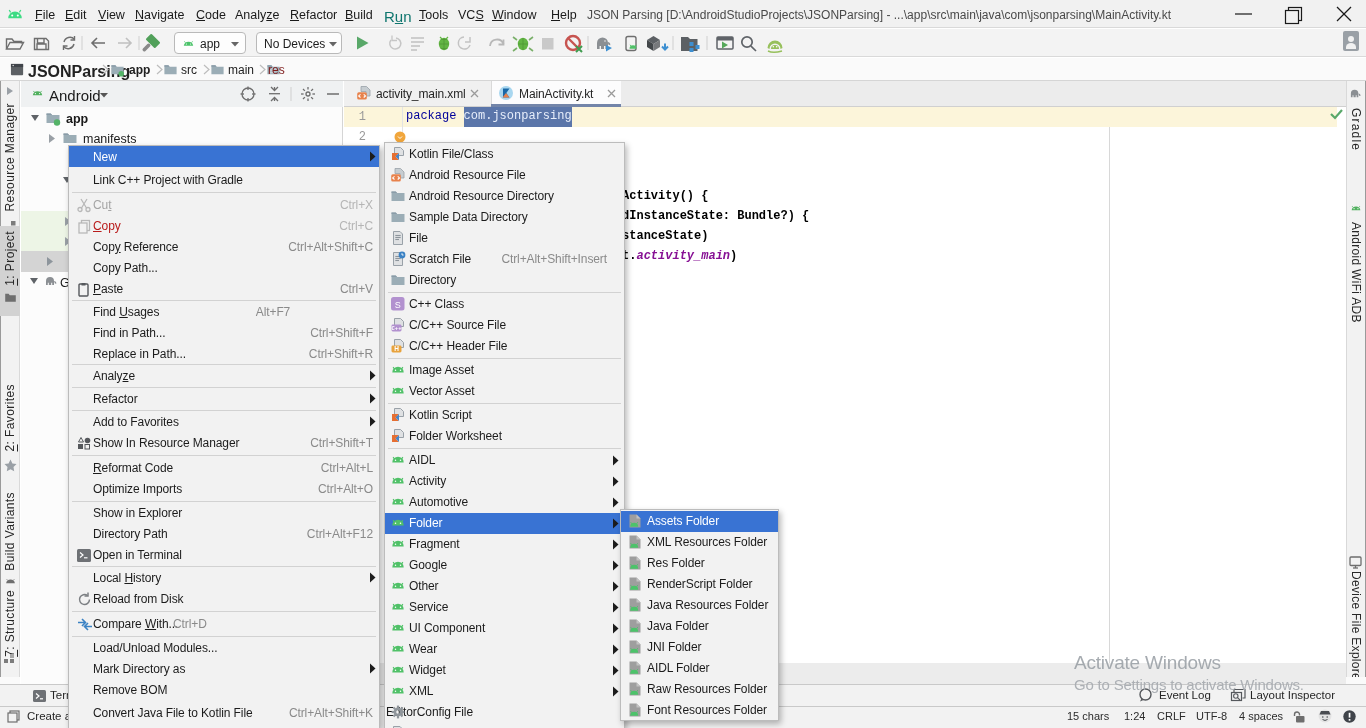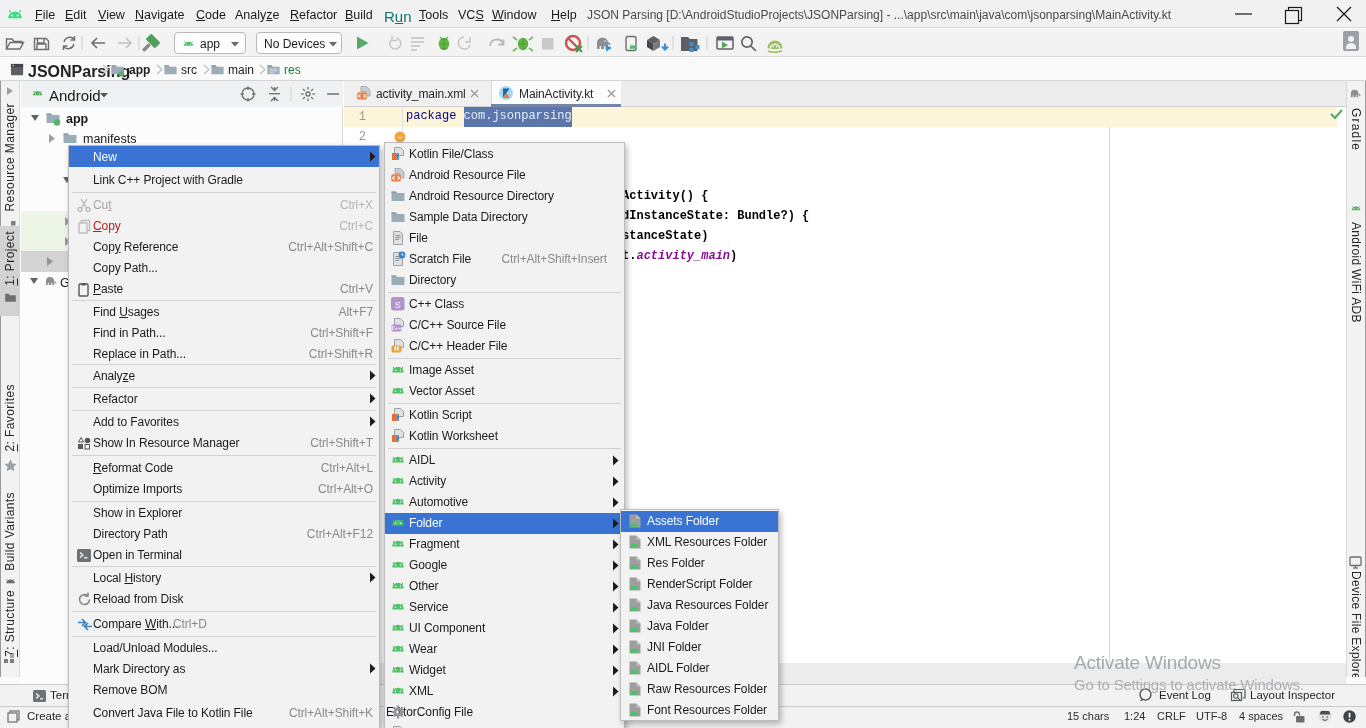--- a/index.html
+++ b/index.html
@@ -265,21 +265,21 @@
     <path d="M1 1 l5 4.5 -5 4.5" stroke="#bdbdbd" stroke-width="1.2" fill="none"></path>
   </svg>
 <svg class="abs" style="left:266px;top:62px" width="15" height="15" viewBox="0 0 16 16">
     <use href="#folder"></use>
     <g stroke="#dde3e8" stroke-width="1">
       <line x1="4" y1="7.5" x2="12" y2="7.5"></line>
       <line x1="4" y1="9.5" x2="12" y2="9.5"></line>
       <line x1="4" y1="11.5" x2="9" y2="11.5"></line>
     </g>
   </svg>
-<div class="abs" style="left:284px;top:63px;font-size:12px;color:#15803d">res</div>
+<div class="abs" style="left:268px;top:63px;font-size:12px;color:#7f1d1d">res</div>
 <div class="abs" style="left:0;top:81px;width:20px;height:596px;background:#f2f2f2;border-right:1px solid #d9d9d9;border-left:1px solid #9a9a9a"></div>
 <svg class="abs" style="left:5px;top:86px" width="10" height="10">
     <path d="M2 1 l6 4 -6 4z" fill="#9aa0a6"></path>
   </svg>
 <div class="abs" style="left:3px;top:103px;writing-mode:vertical-rl;transform:rotate(180deg);font-size:12px;letter-spacing:0.4px;color:#262626;">Resource Manager</div>
 <svg class="abs" style="left:4px;top:219px" width="13" height="13">
     <rect x="1" y="7" width="4.5" height="4.5" fill="#7c7c7c"></rect>
     <rect x="7" y="2" width="4.5" height="4.5" fill="#7c7c7c"></rect>
     <circle cx="3.2" cy="3.8" r="2.4" fill="#a0a0a0" opacity="0"></circle>
     <rect x="7" y="8" width="4.5" height="4.5" fill="#b0b0b0" opacity="0"></rect>
@@ -523,21 +523,21 @@
 <div class="abs mt" style="left:173px;top:240px;width:200px;text-align:right;color:#8a8a8a">Ctrl+Alt+Shift+C</div>
 <div class="abs mt" style="left:93px;top:261px;color:#1c1c1c">Copy Path...</div>
 <div class="abs mt" style="left:93px;top:282px;color:#1c1c1c"><span class="u">P</span>aste</div>
 <div class="abs mt" style="left:173px;top:282px;width:200px;text-align:right;color:#8a8a8a">Ctrl+V</div>
 <svg class="abs" style="left:77px;top:282px" width="15" height="15">
     <rect x="2" y="2" width="9" height="12" rx="1" fill="none" stroke="#55585c" stroke-width="1.4"></rect>
     <rect x="4.5" y="1" width="4" height="2.5" fill="#55585c"></rect>
   </svg>
 <div class="abs" style="left:72px;top:300px;width:304px;height:1px;background:#d2d2d2"></div>
 <div class="abs mt" style="left:93px;top:305px;color:#1c1c1c">Find <span class="u">U</span>sages</div>
-<div class="abs mt" style="left:173px;top:305px;width:200px;text-align:right;color:#8a8a8a">Alt+F7</div>
+<div class="abs mt" style="left:173px;top:305px;width:200px;text-align:center;color:#8a8a8a">Alt+F7</div>
 <div class="abs mt" style="left:93px;top:326px;color:#1c1c1c">Find in Path...</div>
 <div class="abs mt" style="left:173px;top:326px;width:200px;text-align:right;color:#8a8a8a">Ctrl+Shift+F</div>
 <div class="abs mt" style="left:93px;top:347px;color:#1c1c1c">Replace in Path...</div>
 <div class="abs mt" style="left:173px;top:347px;width:200px;text-align:right;color:#8a8a8a">Ctrl+Shift+R</div>
 <div class="abs" style="left:72px;top:364px;width:304px;height:1px;background:#d2d2d2"></div>
 <div class="abs mt" style="left:93px;top:369px;color:#1c1c1c">Analy<span class="u">z</span>e</div>
 <svg class="abs" style="left:369px;top:370px" width="7" height="11">
     <path d="M1 .5 l5.5 5 -5.5 5z" fill="#1c1c1c"></path>
   </svg>
 <div class="abs" style="left:72px;top:387px;width:304px;height:1px;background:#d2d2d2"></div>
@@ -668,21 +668,21 @@
     <circle cx="5.5" cy="8.2" r=".75" fill="#fff"></circle>
     <circle cx="10.5" cy="8.2" r=".75" fill="#fff"></circle>
   </svg>
 <div class="abs" style="left:388px;top:403px;width:233px;height:1px;background:#d2d2d2"></div>
 <div class="abs mt" style="left:409px;top:408px;color:#1c1c1c">Kotlin Script</div>
 <svg class="abs" style="left:390px;top:407px" width="16" height="16" viewBox="0 0 16 16">
     <path d="M4.5 1.5 h6 l3 3 v5 h-9z" fill="#dfe1e3" stroke="#99a1a8" stroke-width="1"></path>
     <path d="M2 7 h7 l-3.5 3.5 3.5 3.5 h-7 z" fill="#e66f32"></path>
     <path d="M9 7 l-3.5 3.5 L9 14 z" fill="#4585c9"></path>
   </svg>
-<div class="abs mt" style="left:409px;top:429px;color:#1c1c1c">Kotlin Worksheet</div>
+<div class="abs mt" style="left:409px;top:429px;color:#1c1c1c">Folder Worksheet</div>
 <svg class="abs" style="left:390px;top:428px" width="16" height="16" viewBox="0 0 16 16">
     <path d="M4.5 1.5 h6 l3 3 v5 h-9z" fill="#dfe1e3" stroke="#99a1a8" stroke-width="1"></path>
     <path d="M2 7 h7 l-3.5 3.5 3.5 3.5 h-7 z" fill="#e66f32"></path>
     <path d="M9 7 l-3.5 3.5 L9 14 z" fill="#4585c9"></path>
   </svg>
 <div class="abs" style="left:388px;top:448px;width:233px;height:1px;background:#d2d2d2"></div>
 <div class="abs mt" style="left:409px;top:453px;color:#1c1c1c">AIDL</div>
 <svg class="abs" style="left:612px;top:455px" width="7" height="11">
     <path d="M1 .5 l5.5 5 -5.5 5z" fill="#1c1c1c"></path>
   </svg>

